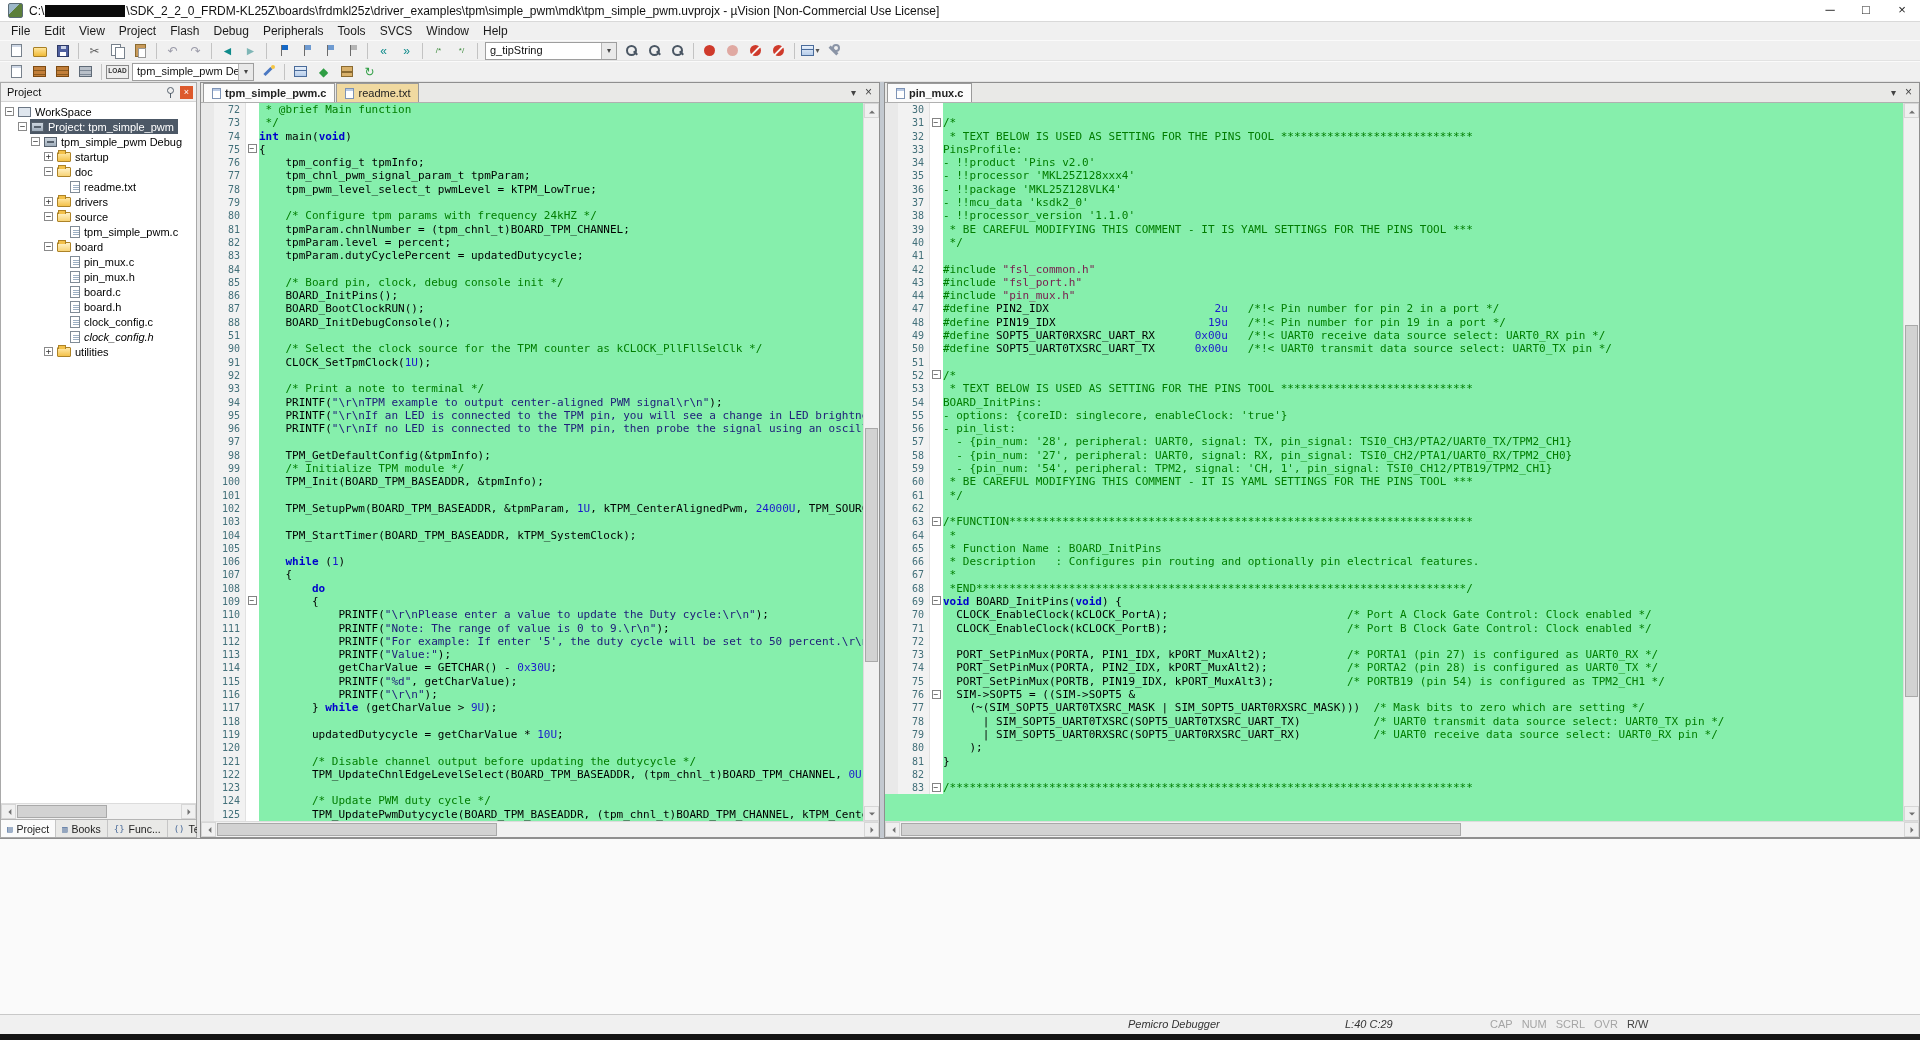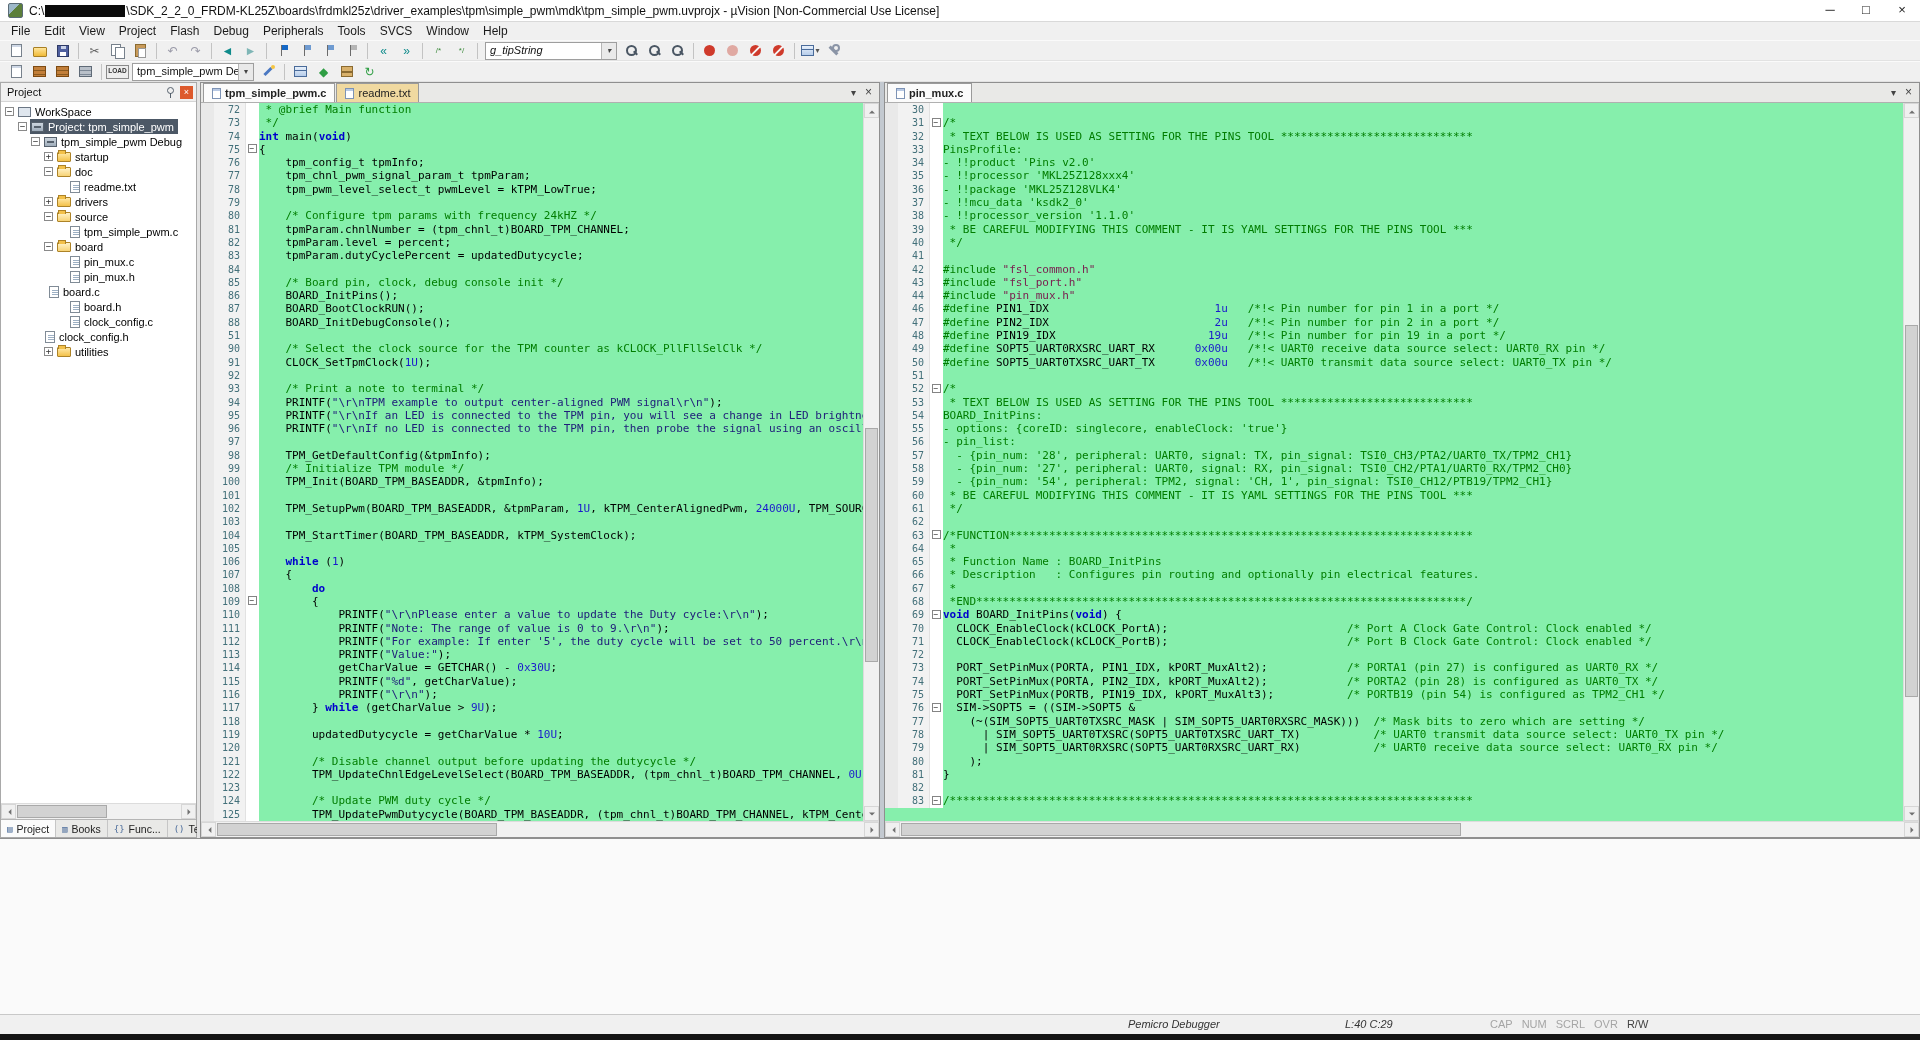--- a/index.html
+++ b/index.html
@@ -227,21 +227,21 @@
         <span class="gl" style="color: rgb(15, 139, 139);">»</span>
       </span>
       <span class="tb-sep"></span>
       <span class="tb-btn">
         <span class="gl" style="color: rgb(60, 138, 60); font-size: 8px;">/*</span>
       </span>
       <span class="tb-btn">
         <span class="gl" style="color: rgb(60, 138, 60); font-size: 8px;">*/</span>
       </span>
       <span class="tb-sep"></span>
-      <span class="tb-combo" style="width: 132px; font-style: italic;">
+      <span class="tb-combo" style="width: 132px;">
         <span class="combo-text">g_tipString</span>
         <span class="combo-btn">▾</span>
       </span>
       <span class="tb-btn">
         <span class="gl i-mag"></span>
       </span>
       <span class="tb-btn">
         <span class="gl i-mag"></span>
       </span>
       <span class="tb-btn">
@@ -394,42 +394,42 @@
               <span class="tlabel">pin_mux.c</span>
             </span>
           </div>
           <div class="trow" style="padding-left: 56px;">
             <span class="texp noexp"></span>
             <span class="tbody">
               <span class="tic ic-file"></span>
               <span class="tlabel">pin_mux.h</span>
             </span>
           </div>
-          <div class="trow" style="padding-left: 35px;">
+          <div class="trow" style="padding-left: 56px;">
             <span class="texp noexp"></span>
             <span class="tbody">
               <span class="tic ic-file"></span>
               <span class="tlabel">board.c</span>
             </span>
           </div>
           <div class="trow" style="padding-left: 56px;">
             <span class="texp noexp"></span>
             <span class="tbody">
               <span class="tic ic-file"></span>
               <span class="tlabel">board.h</span>
             </span>
           </div>
           <div class="trow" style="padding-left: 56px;">
             <span class="texp noexp"></span>
             <span class="tbody">
               <span class="tic ic-file"></span>
               <span class="tlabel">clock_config.c</span>
             </span>
           </div>
-          <div class="trow" style="padding-left: 31px;">
+          <div class="trow" style="padding-left: 56px; font-style: italic;">
             <span class="texp noexp"></span>
             <span class="tbody">
               <span class="tic ic-file"></span>
               <span class="tlabel">clock_config.h</span>
             </span>
           </div>
           <div class="trow" style="padding-left: 43px;">
             <span class="texp">+</span>
             <span class="tbody">
               <span class="tic ic-folder"></span>
@@ -929,26 +929,20 @@
               <span class="ct"><span class="tk-d">#include </span><span class="tk-h">"fsl_port.h"</span></span>
             </div>
             <div class="cl">
               <span class="bp"></span>
               <span class="ln">44</span>
               <span class="fm"></span>
               <span class="ct"><span class="tk-d">#include </span><span class="tk-h">"pin_mux.h"</span></span>
             </div>
             <div class="cl">
               <span class="bp"></span>
-              <span class="ln">46</span>
-              <span class="fm"></span>
-              <span class="ct"><span class="tk-d">#define </span><span class="tk-p">PIN1_IDX                         </span><span class="tk-n">1u</span><span class="tk-p">   </span><span class="tk-c">/*!&lt; Pin number for pin 1 in a port */</span></span>
-            </div>
-            <div class="cl">
-              <span class="bp"></span>
               <span class="ln">47</span>
               <span class="fm"></span>
               <span class="ct"><span class="tk-d">#define </span><span class="tk-p">PIN2_IDX                         </span><span class="tk-n">2u</span><span class="tk-p">   </span><span class="tk-c">/*!&lt; Pin number for pin 2 in a port */</span></span>
             </div>
             <div class="cl">
               <span class="bp"></span>
               <span class="ln">48</span>
               <span class="fm"></span>
               <span class="ct"><span class="tk-d">#define </span><span class="tk-p">PIN19_IDX                       </span><span class="tk-n">19u</span><span class="tk-p">   </span><span class="tk-c">/*!&lt; Pin number for pin 19 in a port */</span></span>
             </div>

